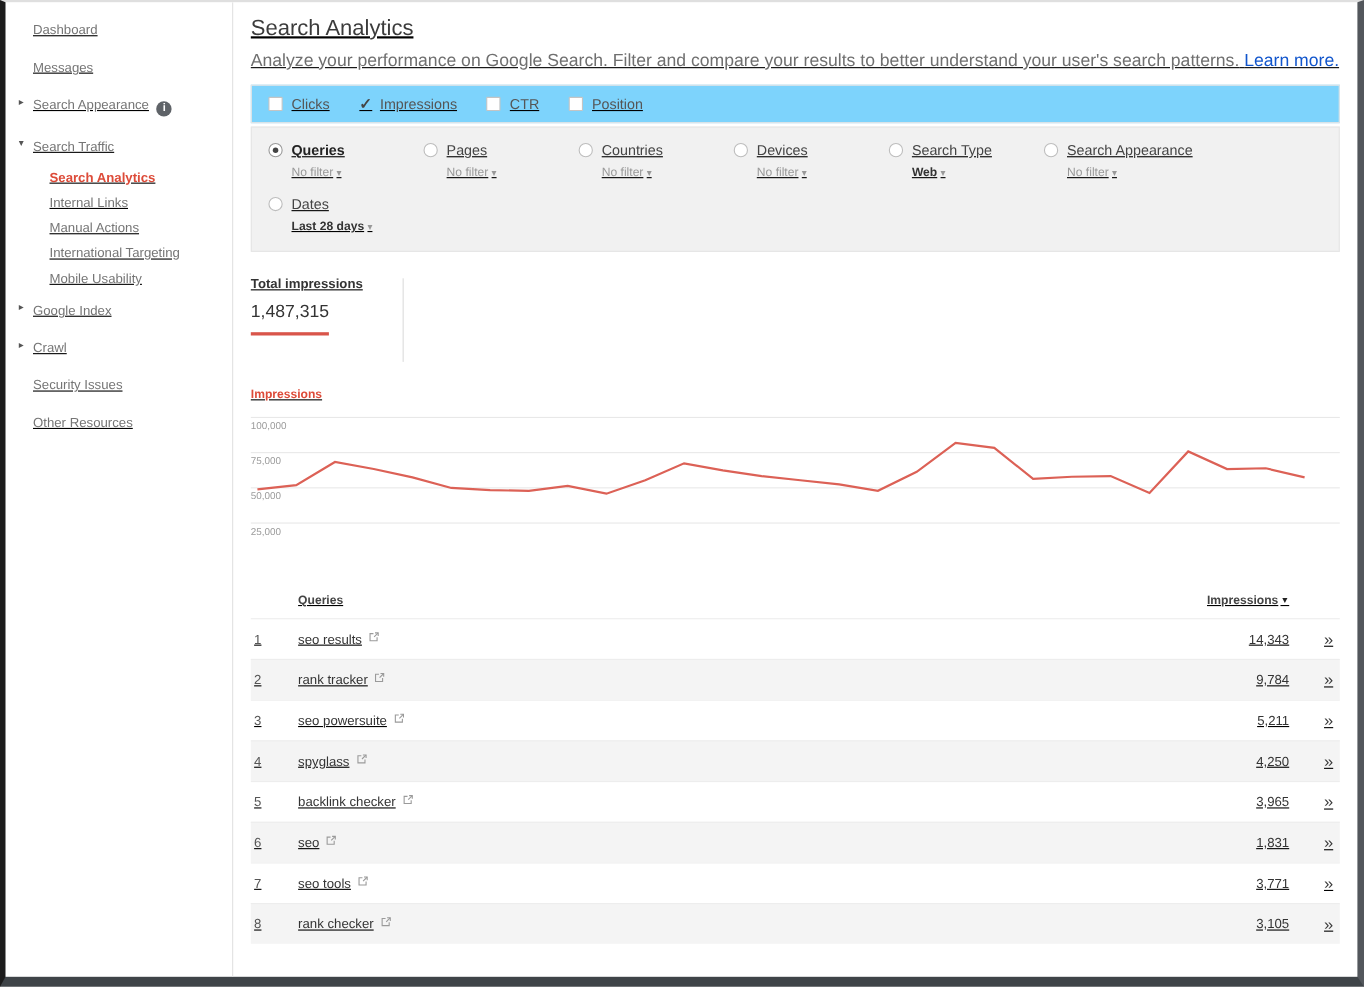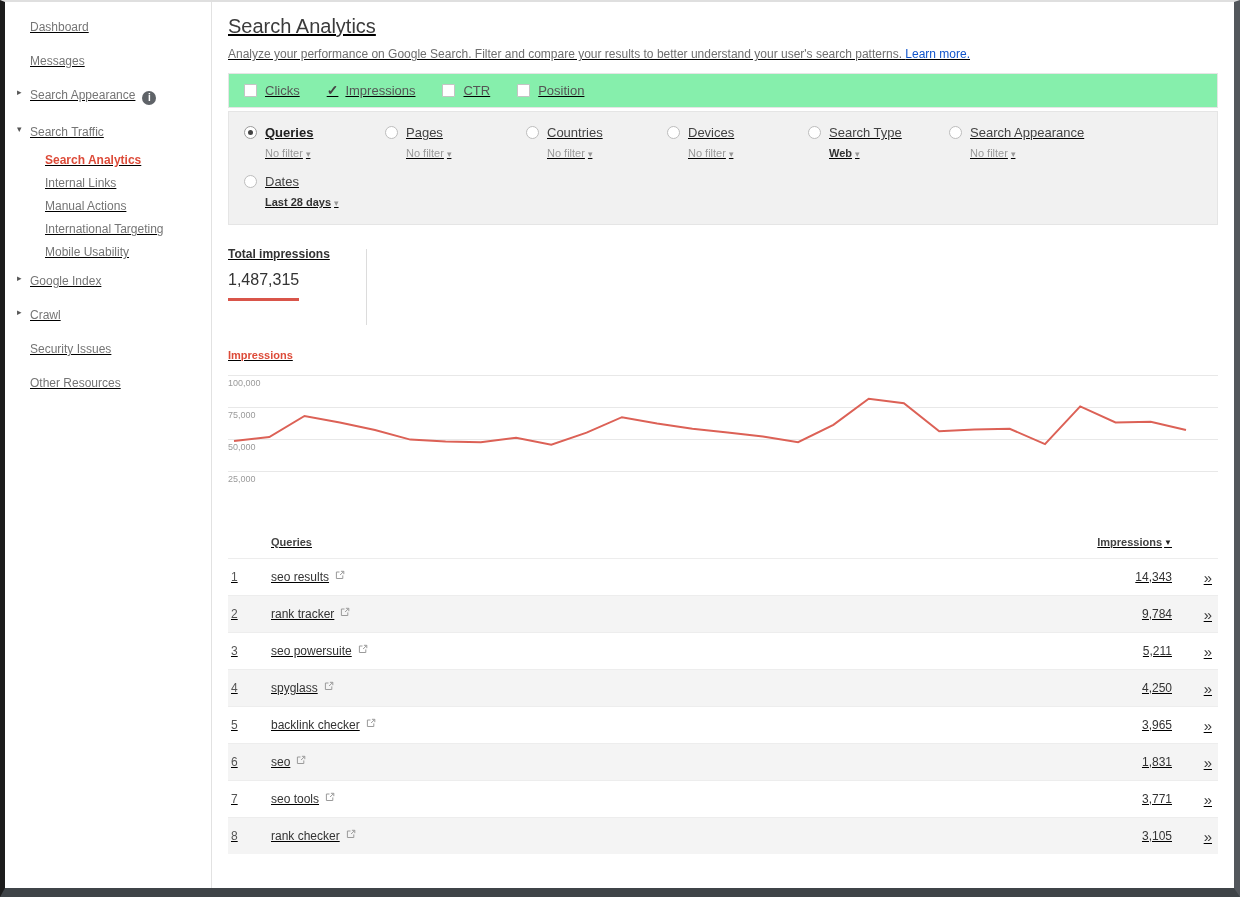--- a/index.html
+++ b/index.html
@@ -14,25 +14,25 @@
   .side-item.top { padding:10px 6px 10px 25px; color:#757575; }
   .side-item.sub { padding:4px 6px 5px 40px; color:#757575; }
   .side-item.active { color:#dd4b39; font-weight:bold; }
   .side-arrow { position:absolute; left:12px; top:9px; font-size:9px; color:#555; }
   .info-circle { display:inline-block; width:14px; height:14px; border-radius:50%; background:#5f6368; color:#fff;
                  font-size:10px; font-weight:bold; text-align:center; line-height:14px; margin-left:7px; vertical-align:-2px; }
 
   
   .main { flex:1; padding:0 16px 0 16px; position:relative; }
   .page-title { font-size:20px; color:#3b3b3b; font-weight:400; padding-top:13px; }
-  .page-desc { margin-top:9px; font-size:12px; color:#6f6f6f; }
+  .page-desc { margin-top:9px; font-size:16px; color:#6f6f6f; }
   .page-desc a { color:#15c; text-decoration:none; cursor:pointer; }
 
   
-  .metrics-bar { margin-top:12px; background:#86efac; border:1px solid #e5e5e5; height:35px;
+  .metrics-bar { margin-top:12px; background:#7dd3fc; border:1px solid #e5e5e5; height:35px;
                  display:flex; align-items:center; padding-left:15px; }
   .metric { display:flex; align-items:center; margin-right:27px; cursor:pointer; font-size:13px; color:#555; }
   .cbox { width:13px; height:13px; background:#fff; border:1px solid #c4c4c4; border-radius:1px; margin-right:8px; }
   .cmark { font-size:14px; color:#444; margin-right:7px; font-weight:bold; line-height:13px; }
 
   
   .dims { margin-top:3px; background:#f1f1f1; border:1px solid #e5e5e5; padding:13px 0 16px 15px; }
   .dim-row { display:flex; }
   .dim-row + .dim-row { margin-top:15px; }
   .dim-group { width:141px; }

